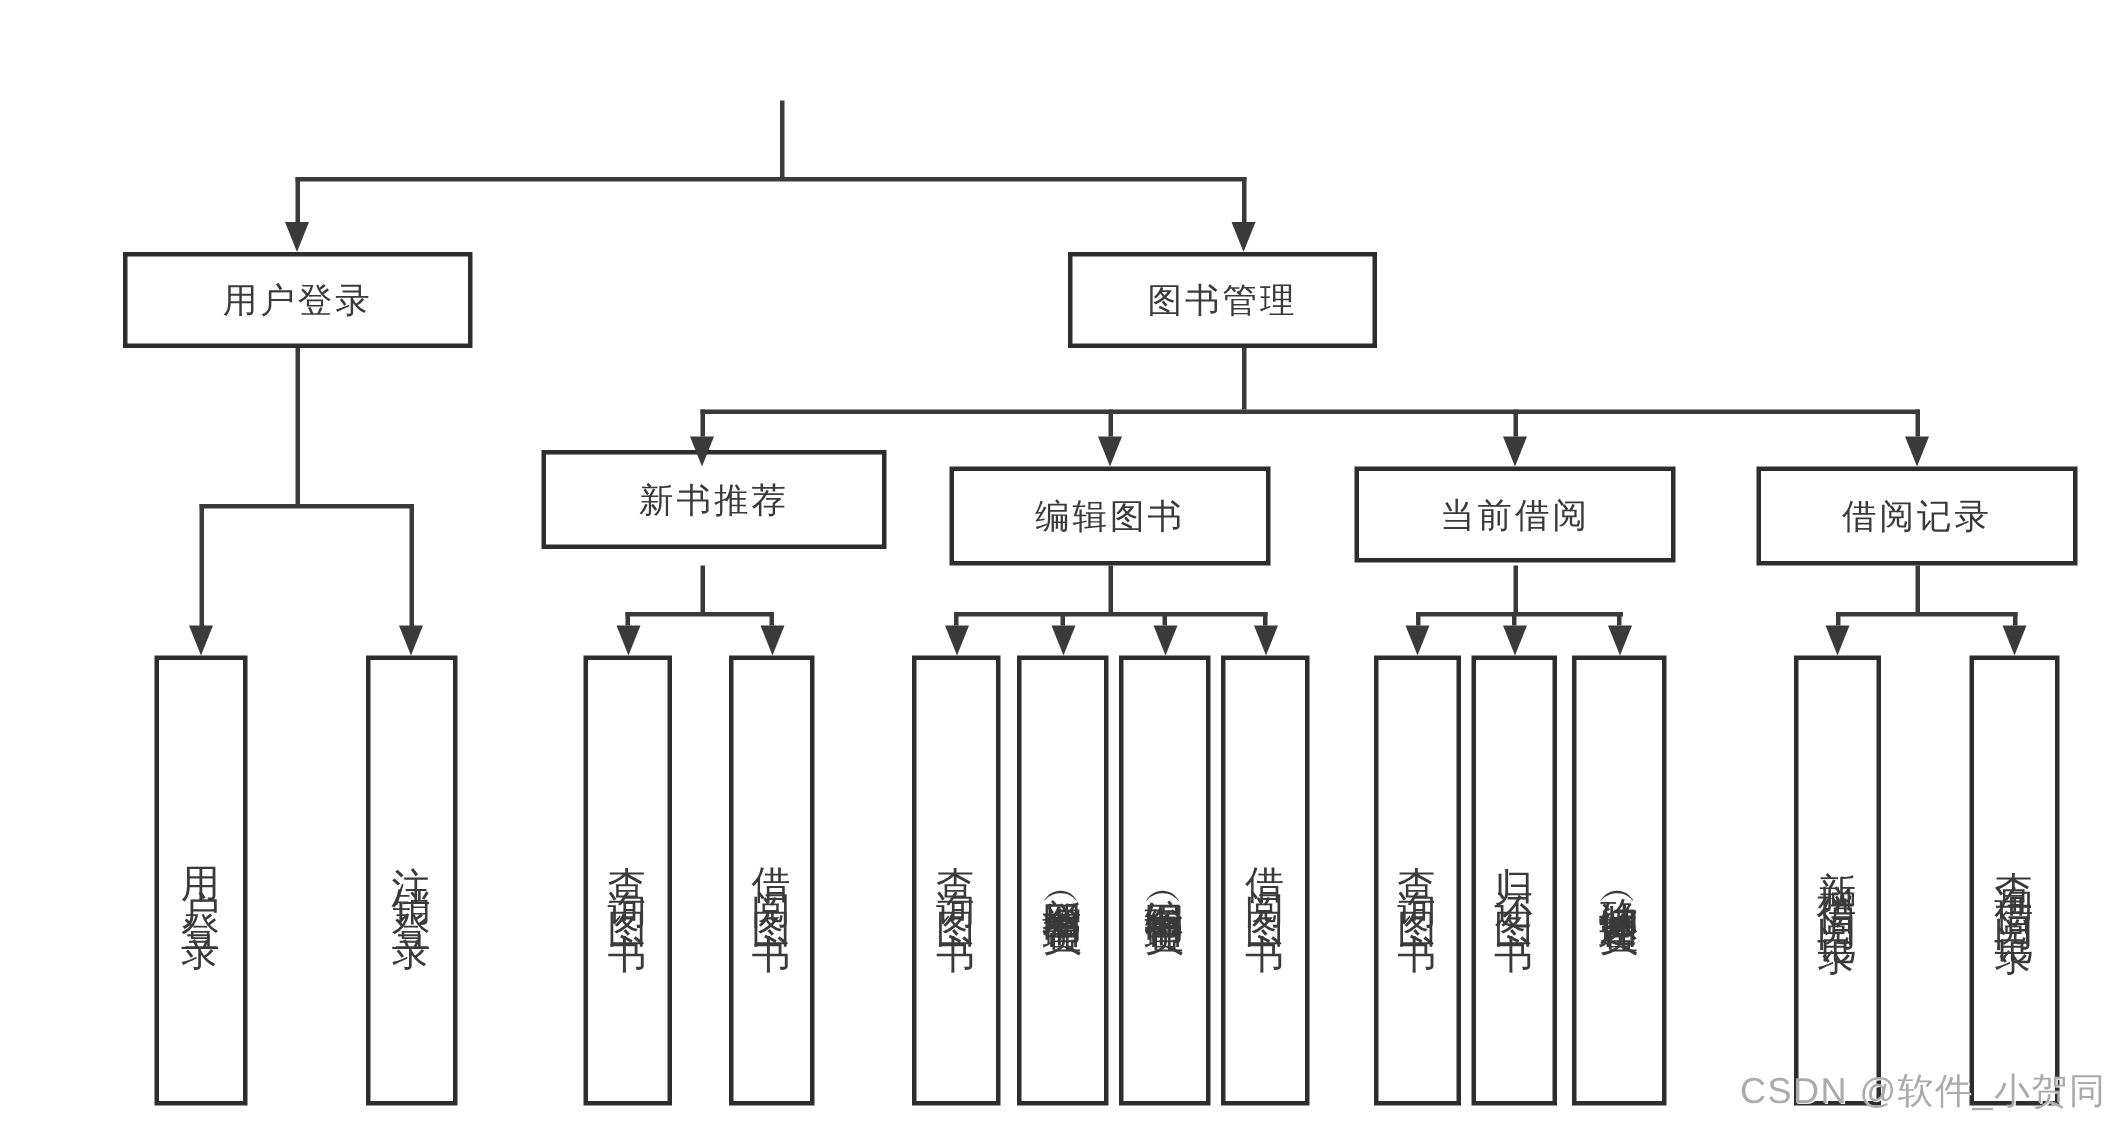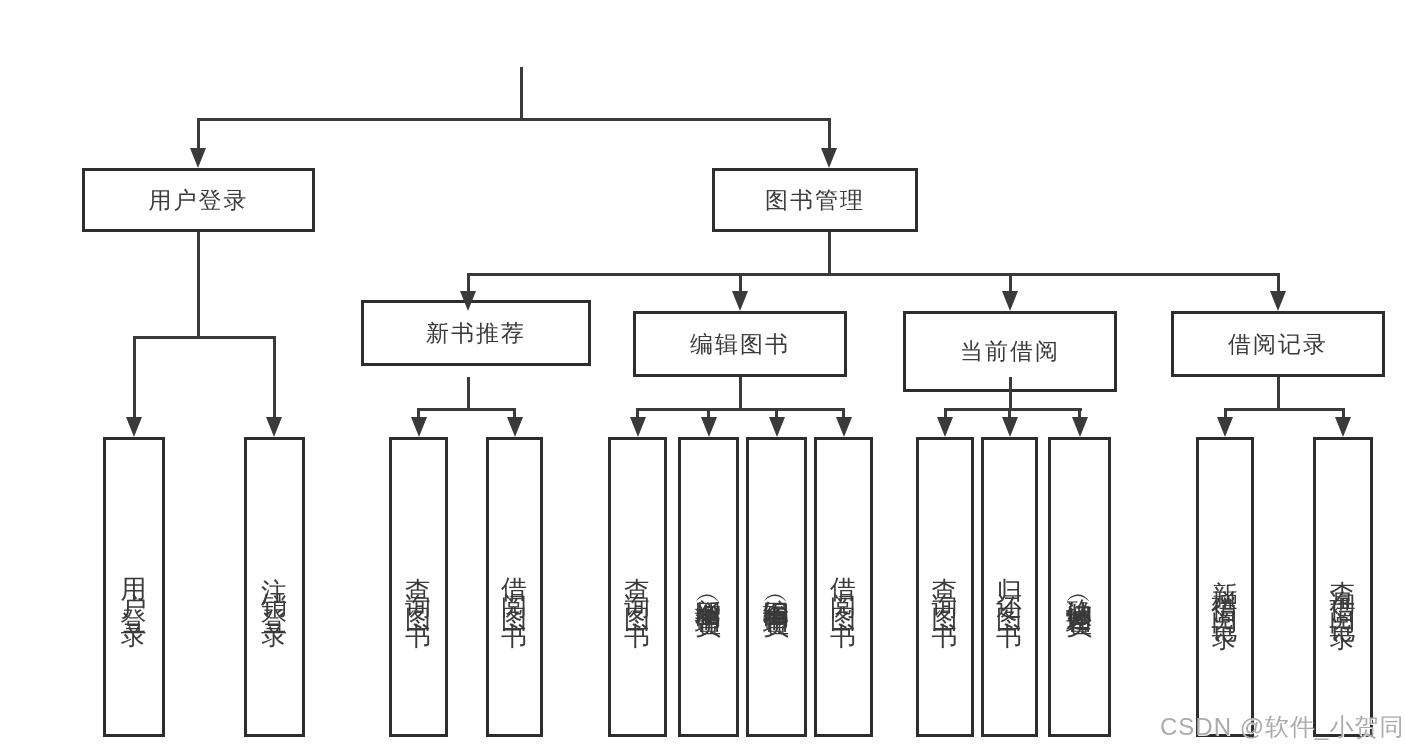--- a/index.html
+++ b/index.html
@@ -59,21 +59,21 @@
   <div class="box" style="left:712px;top:168px;width:206px;height:64px">
     <span class="hlabel">图书管理</span>
   </div>
 
   <div class="box" style="left:361px;top:300px;width:230px;height:66px">
     <span class="hlabel">新书推荐</span>
   </div>
   <div class="box" style="left:633px;top:311px;width:214px;height:66px">
     <span class="hlabel">编辑图书</span>
   </div>
-  <div class="box" style="left:903px;top:311px;width:214px;height:81px">
+  <div class="box" style="left:903px;top:311px;width:214px;height:64px">
     <span class="hlabel">当前借阅</span>
   </div>
   <div class="box" style="left:1171px;top:311px;width:214px;height:66px">
     <span class="hlabel">借阅记录</span>
   </div>
 
   <div class="box" style="left:103px;top:437px;width:62px;height:300px">
     <span class="vtext" style="letter-spacing: 15px;">用户登录</span>
   </div>
   <div class="box" style="left:244px;top:437px;width:61px;height:300px">

